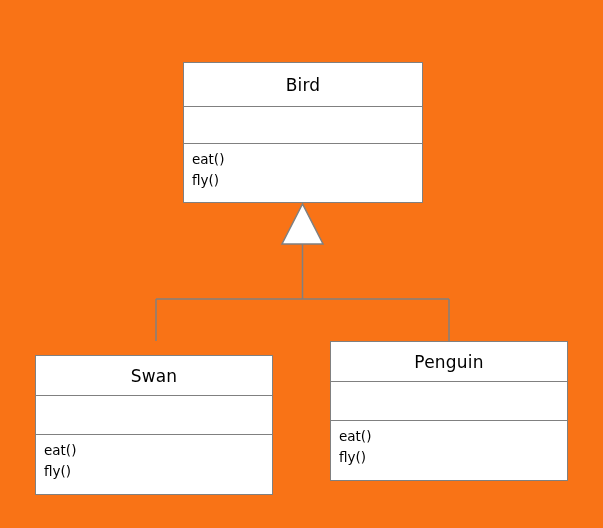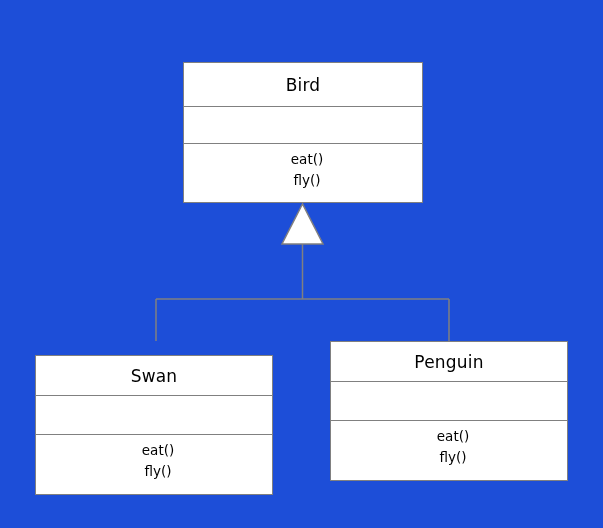--- a/index.html
+++ b/index.html
@@ -5,21 +5,21 @@
   html, body {
     margin: 0;
     padding: 0;
     background: #ffffff;
     font-family: "DejaVu Sans", "Liberation Sans", sans-serif;
   }
   .canvas {
     position: relative;
     width: 603px;
     height: 528px;
-    background: #1d4ed8;
+    background: #f97316;
     overflow: hidden;
   }
   .connector-svg {
     position: absolute;
     left: 0;
     top: 0;
     width: 603px;
     height: 528px;
   }
   .class-box {
@@ -28,21 +28,20 @@
     border: 1px solid #808080;
     background: #ffffff;
     display: grid;
     color: #000000;
   }
   .class-box .section {
     box-sizing: border-box;
   }
   .class-box .section + .section {
     border-top: 1px solid #808080;
-    text-align: center;
   }
   .class-title {
     display: flex;
     align-items: center;
     justify-content: center;
     font-size: 17px;
     letter-spacing: 0.2px;
   }
   .class-methods {
     padding: 5px 0 0 8px;

